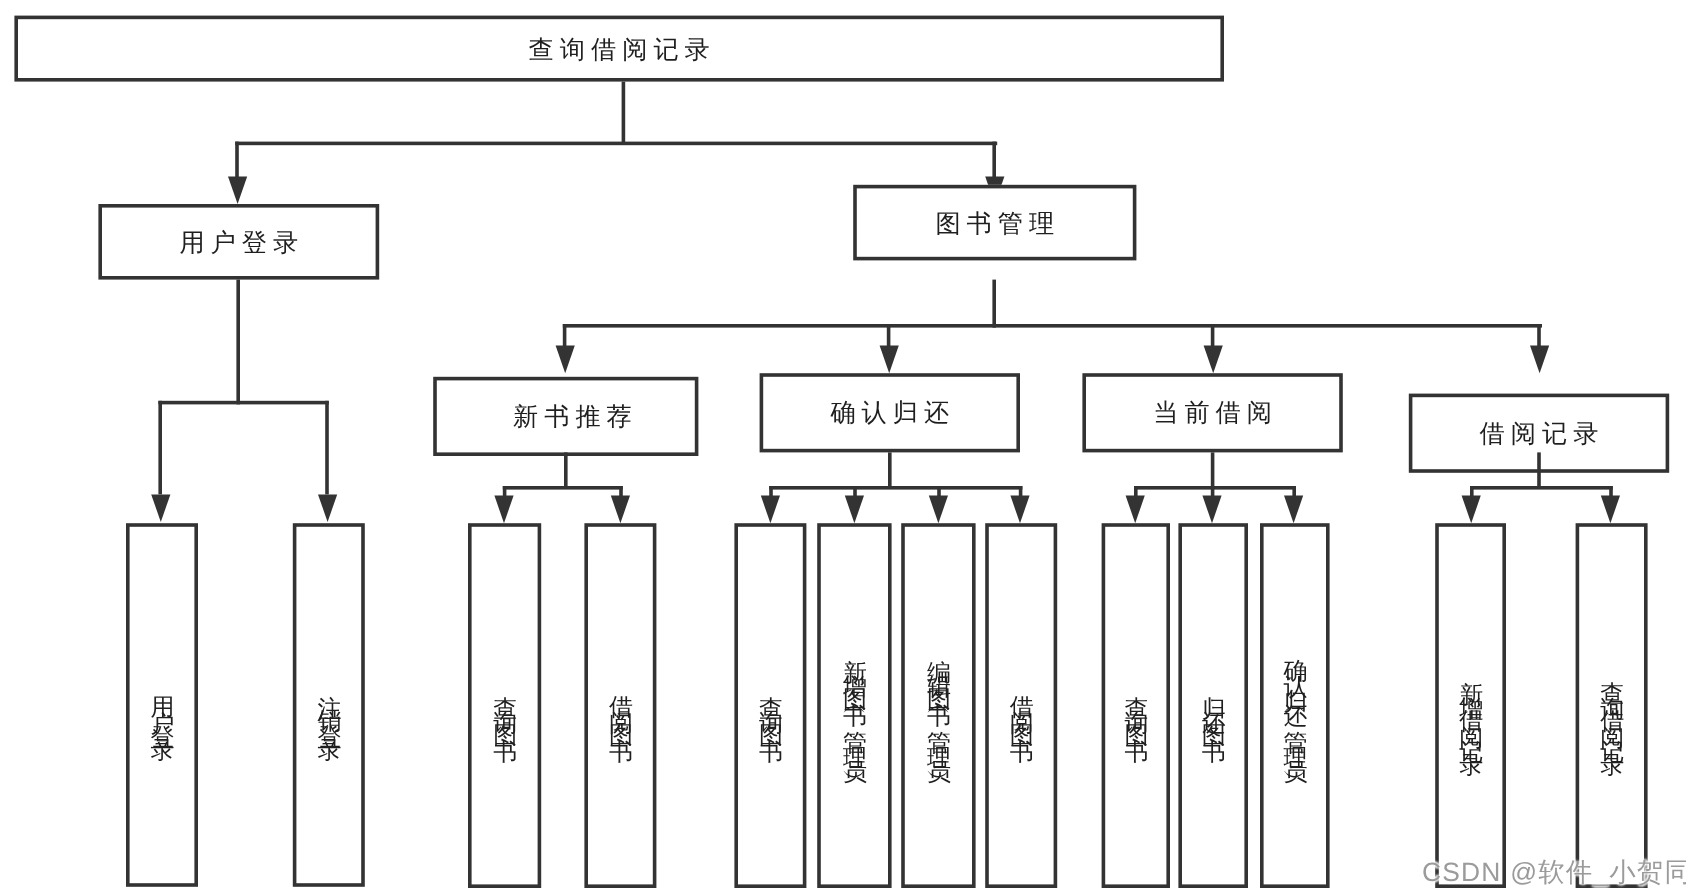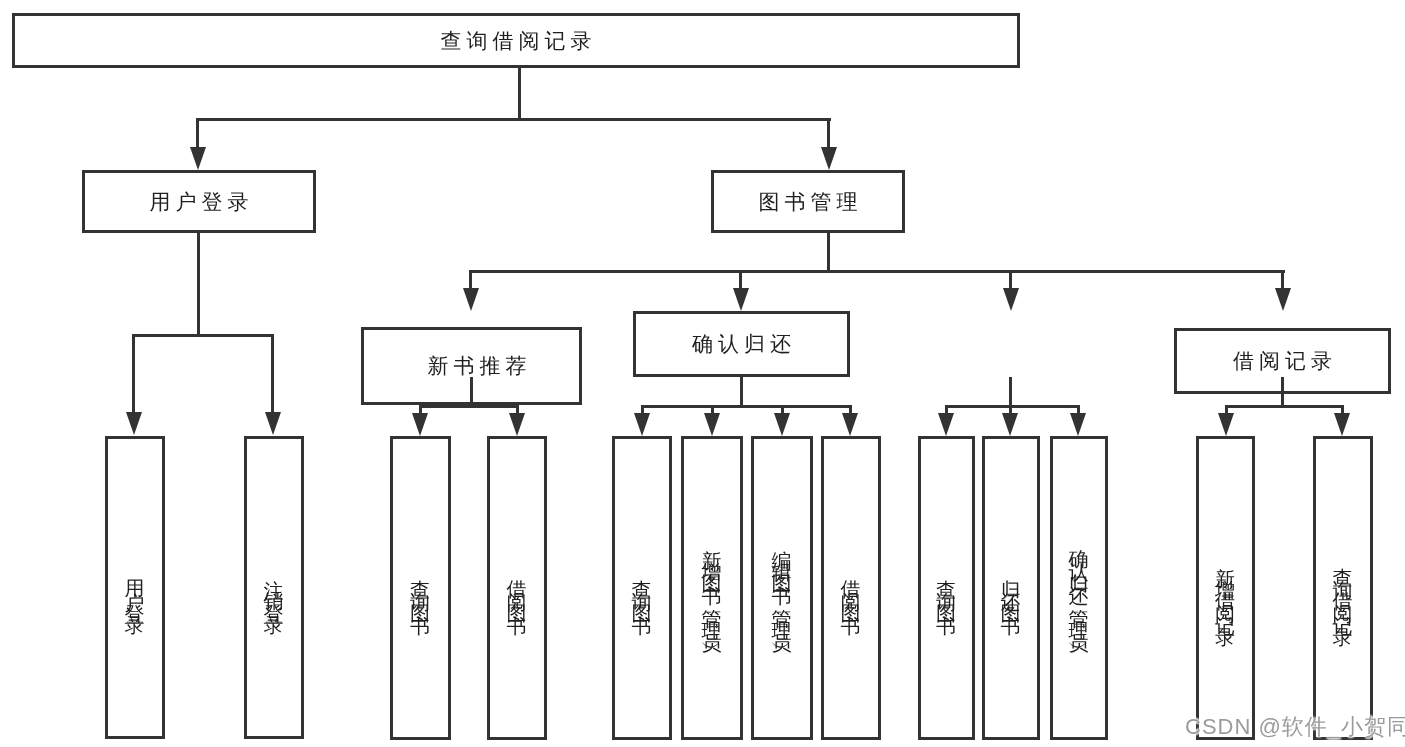--- a/index.html
+++ b/index.html
@@ -66,21 +66,21 @@
   <div class="node h-label" style="left:12px; top:13px; width:1008px; height:55px;">查询借阅记录</div>
 
   <div class="line" style="left:518px; top:68px; width:3px; height:51px;"></div>
   <div class="line" style="left:196px; top:118px; width:635px; height:3px;"></div>
   <div class="line" style="left:196px; top:118px; width:3px; height:31px;"></div>
   <div class="line" style="left:827px; top:118px; width:3px; height:31px;"></div>
   <div class="arrow" style="left:190px; top:147px;"></div>
   <div class="arrow" style="left:821px; top:147px;"></div>
 
   <div class="node h-label" style="left:82px; top:170px; width:234px; height:63px;">用户登录</div>
-  <div class="node h-label" style="left:711px; top:170px; width:194px; height:63px;">图书管理</div>
+  <div class="node h-label" style="left:711px; top:154px; width:236px; height:63px;">图书管理</div>
 
   <div class="line" style="left:197px; top:233px; width:3px; height:104px;"></div>
   <div class="line" style="left:132px; top:334px; width:142px; height:3px;"></div>
   <div class="line" style="left:132px; top:334px; width:3px; height:78px;"></div>
   <div class="line" style="left:271px; top:334px; width:3px; height:78px;"></div>
   <div class="arrow" style="left:126px; top:412px;"></div>
   <div class="arrow" style="left:265px; top:412px;"></div>
 
   <div class="node v-node" style="left:105px; top:436px; width:60px; height:303px;">用户登录</div>
   <div class="node v-node" style="left:244px; top:436px; width:60px; height:303px;">注销登录</div>
@@ -89,22 +89,23 @@
   <div class="line" style="left:469px; top:270px; width:816px; height:3px;"></div>
   <div class="line" style="left:469px; top:270px; width:3px; height:20px;"></div>
   <div class="line" style="left:739px; top:270px; width:3px; height:20px;"></div>
   <div class="line" style="left:1009px; top:270px; width:3px; height:20px;"></div>
   <div class="line" style="left:1281px; top:270px; width:3px; height:20px;"></div>
   <div class="arrow" style="left:463px; top:288px;"></div>
   <div class="arrow" style="left:733px; top:288px;"></div>
   <div class="arrow" style="left:1003px; top:288px;"></div>
   <div class="arrow" style="left:1275px; top:288px;"></div>
 
-  <div class="node h-label" style="left:361px; top:327px; width:221px; height:78px;padding-left:16px;">新书推荐</div>
+  <div class="node h-label" style="left:361px; top:314px; width:221px; height:66px;padding-left:16px;">新书推荐</div>
   <div class="node h-label" style="left:633px; top:311px; width:217px; height:66px;">确认归还</div>
+  <div class="node h-label" style="left:902px; top:311px; width:217px; height:66px;">当前借阅</div>
   <div class="node h-label" style="left:1174px; top:328px; width:217px; height:66px;">借阅记录</div>
 
   <div class="line" style="left:470px; top:377px; width:3px; height:30px;"></div>
   <div class="line" style="left:419px; top:405px; width:100px; height:3px;"></div>
   <div class="line" style="left:419px; top:405px; width:3px; height:12px;"></div>
   <div class="line" style="left:516px; top:405px; width:3px; height:12px;"></div>
   <div class="arrow" style="left:412px; top:413px;"></div>
   <div class="arrow" style="left:509px; top:413px;"></div>
 
   <div class="node v-node" style="left:390px; top:436px; width:61px; height:304px;">查询图书</div>

